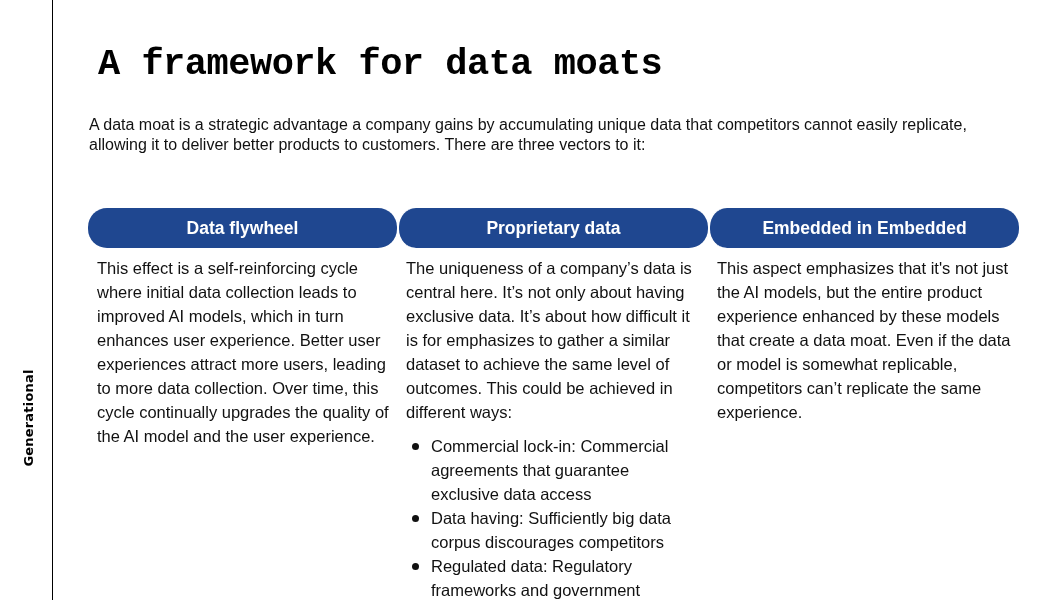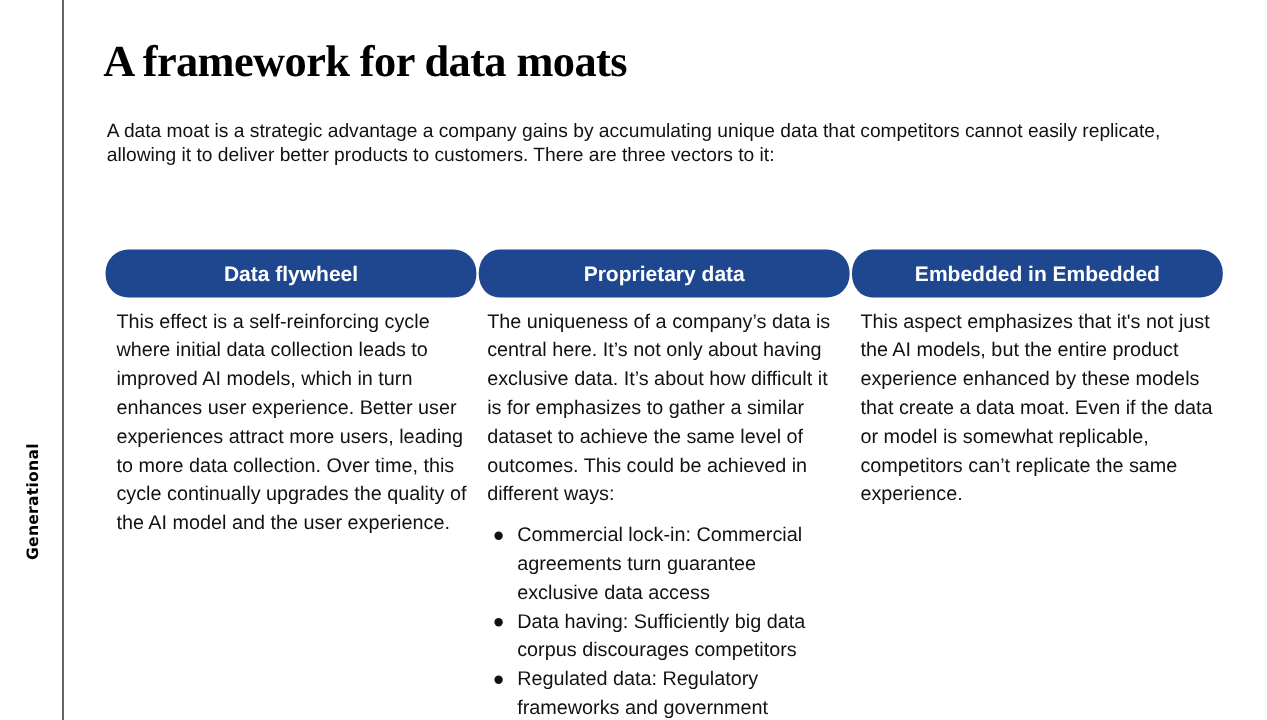--- a/index.html
+++ b/index.html
@@ -12,26 +12,26 @@
     position: absolute; left: 52px; top: 0; width: 1px; height: 600px;
     background: #000;
   }
   .side-label {
     position: absolute; left: 28px; top: 418px;
     transform: translate(-50%, -50%) rotate(-90deg);
     font-family: "DejaVu Sans", sans-serif; font-weight: bold;
     font-size: 13px; white-space: nowrap; letter-spacing: 0.2px;
   }
   .title {
-    position: absolute; left: 86px; top: 28px; margin: 0;
-    font-family: Liberation Serif, serif; font-weight: bold;
+    position: absolute; left: 86px; top: 28px; margin: 12px;
+    font-family: Liberation Mono, monospace; font-weight: bold;
     font-size: 37px; letter-spacing: -0.5px; line-height: 48px;
   }
   .intro {
-    position: absolute; left: 89px; top: 100px; width: 920px; margin: 0;
+    position: absolute; left: 89px; top: 115px; width: 920px; margin: 0;
     font-size: 16px; line-height: 20px; color: #111;
   }
   .grid {
     position: absolute; left: 88px; top: 208px; width: 931px;
     display: grid; grid-template-columns: 309px 311px 311px;
   }
   .head {
     background: #1f4790; color: #fff; font-weight: bold;
     font-size: 17.5px; height: 40px; line-height: 40px; text-align: center;
     border-left: 2px solid #ffffff;
@@ -62,21 +62,21 @@
   <div class="head">Data flywheel</div>
   <div class="head">Proprietary data</div>
   <div class="head">Embedded in Embedded</div>
 
   <div class="cell">
     <p>This effect is a self-reinforcing cycle where initial data collection leads to improved AI models, which in turn enhances user experience. Better user experiences attract more users, leading to more data collection. Over time, this cycle continually upgrades the quality of the AI model and the user experience.</p>
   </div>
   <div class="cell">
     <p>The uniqueness of a company’s data is central here. It’s not only about having exclusive data. It’s about how difficult it is for emphasizes to gather a similar dataset to achieve the same level of outcomes. This could be achieved in different ways:</p>
     <ul>
-      <li>Commercial lock-in: Commercial agreements turn guarantee exclusive data access</li>
+      <li>Commercial lock-in: Commercial agreements that guarantee exclusive data access</li>
       <li>Data having: Sufficiently big data corpus discourages competitors</li>
       <li>Regulated data: Regulatory frameworks and government</li>
     </ul>
   </div>
   <div class="cell">
     <p>This aspect emphasizes that it's not just the AI models, but the entire product experience enhanced by these models that create a data moat. Even if the data or model is somewhat replicable, competitors can’t replicate the same experience.</p>
   </div>
 </div>
 
 </body></html>

